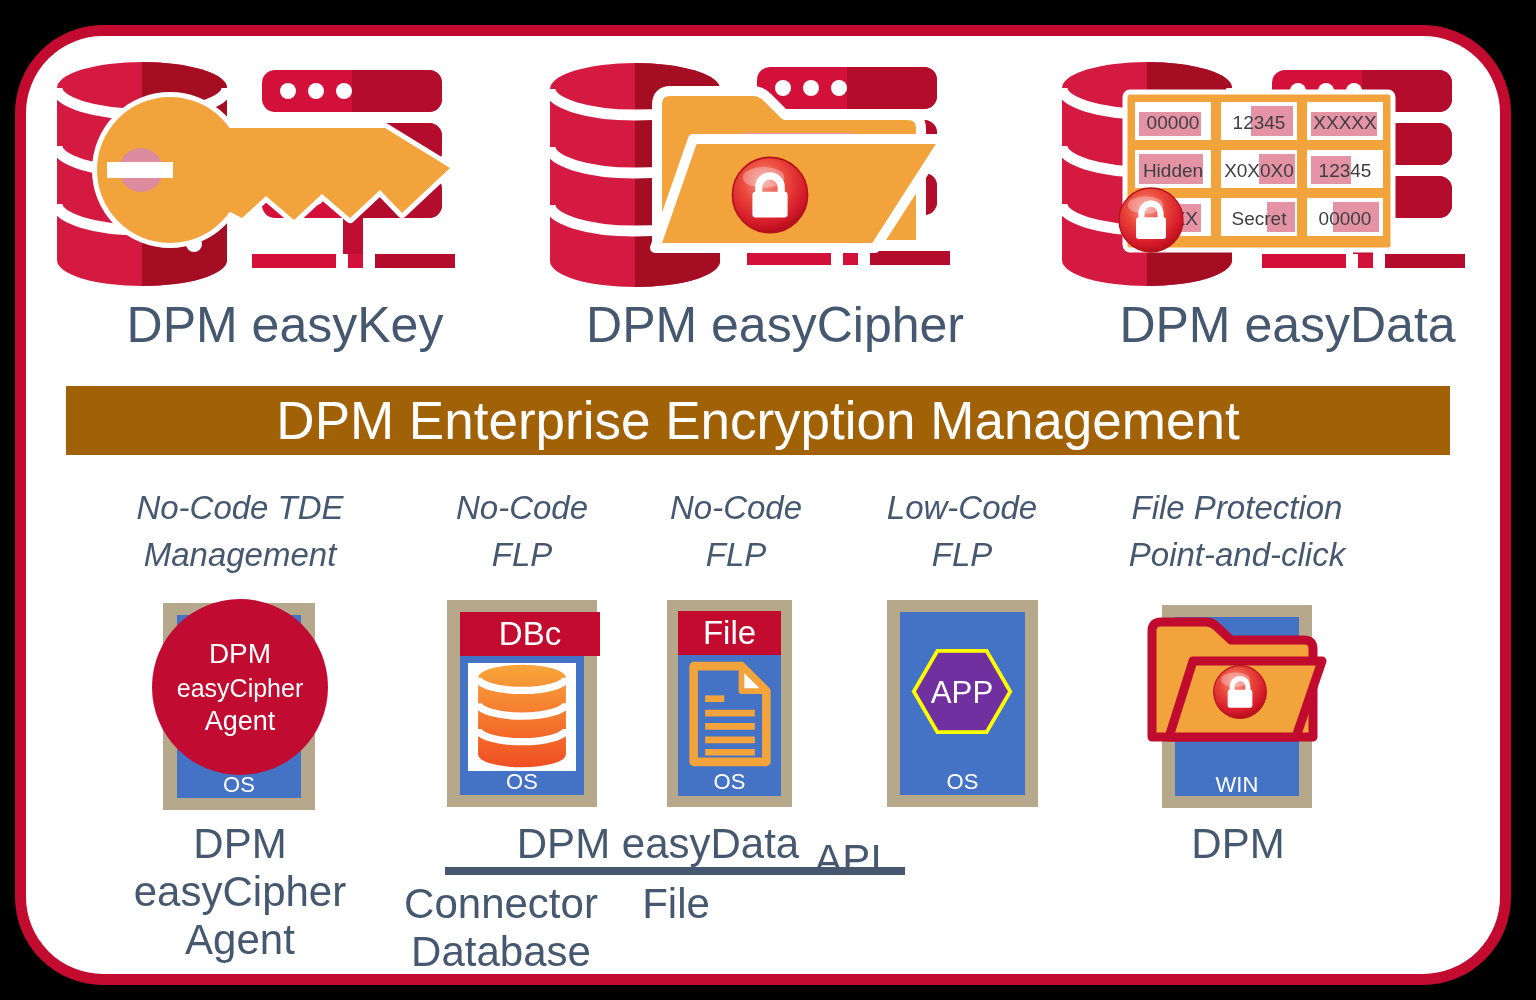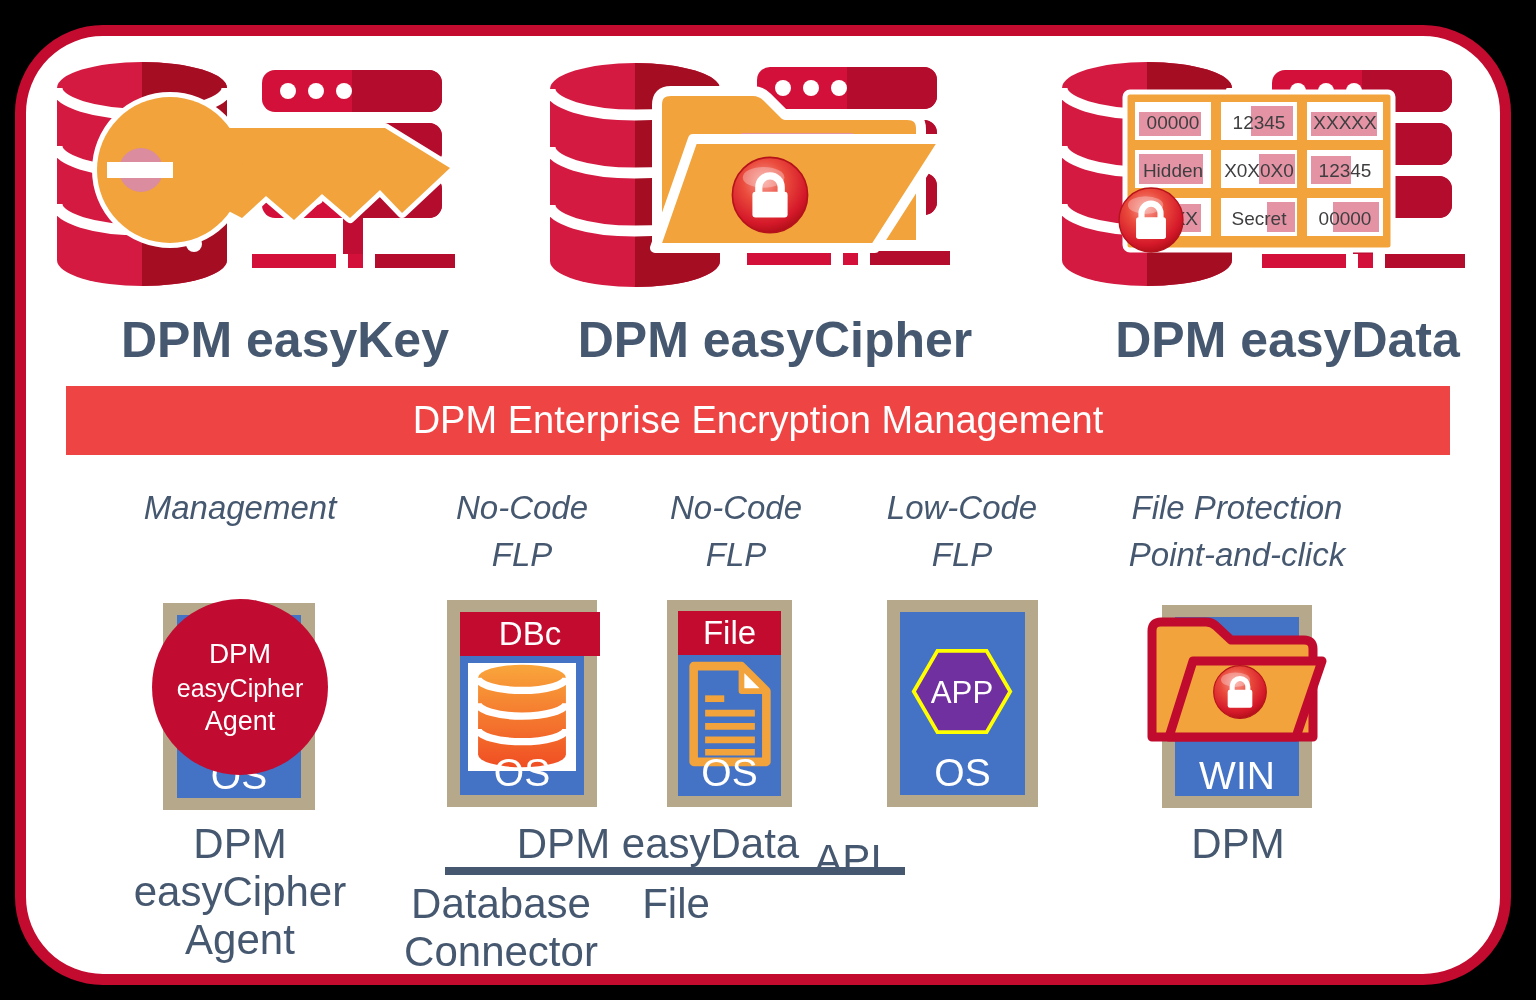--- a/index.html
+++ b/index.html
@@ -6,39 +6,39 @@
   body{
     width:1536px;height:1000px;position:relative;background:#000;
     font-family:"Liberation Sans", sans-serif;overflow:hidden;
   }
   .abs{position:absolute;}
   .frame{
     position:absolute;left:15px;top:25px;width:1496px;height:960px;
     box-sizing:border-box;background:#fff;border:11px solid #c30b30;border-radius:88px;
   }
   .product-label{
-    position:absolute;top:311px;font-size:50px;color:#46586f;text-align:center;white-space:nowrap;font-weight:bold;
+    position:absolute;top:296px;font-size:50px;color:#46586f;text-align:center;white-space:nowrap;
   }
   .banner{
-    position:absolute;left:66px;top:386px;width:1384px;height:69px;background:#ef4444;
-    color:#fff;font-size:38px;line-height:69px;text-align:center;white-space:nowrap;
+    position:absolute;left:66px;top:386px;width:1384px;height:69px;background:#a16207;
+    color:#fff;font-size:53px;line-height:69px;text-align:center;white-space:nowrap;
   }
   .hdr{
     position:absolute;top:484px;font-style:italic;font-size:33px;line-height:47px;
     color:#46586f;text-align:center;
   }
   .hdr span{display:block;}
   .box{position:absolute;background:#b5a88b;}
   .blue{position:absolute;background:#4472c4;}
   .badge{
     position:absolute;background:#c30b30;color:#fff;font-size:33px;line-height:44px;
     text-align:center;
   }
   .platform{
-    position:absolute;left:0;right:0;color:#fff;font-size:39px;text-align:center;
+    position:absolute;left:0;right:0;color:#fff;font-size:22px;text-align:center;
   }
   .card{position:absolute;background:#fff;}
   .agent-circle{
     position:absolute;left:-11px;top:-4px;width:176px;height:176px;border-radius:50%;
     background:#c10b30;color:#fff;display:flex;flex-direction:column;justify-content:center;
     align-items:center;text-align:center;line-height:1.28;
   }
   .agent-circle .l1{font-size:28px;}
   .agent-circle .l2{font-size:25px;}
   .agent-circle .l3{font-size:27px;}
@@ -186,20 +186,21 @@
 
 <div class="product-label" style="left:60px;width:450px">DPM easyKey</div>
 <div class="product-label" style="left:545px;width:460px">DPM easyCipher</div>
 <div class="product-label" style="left:1060px;width:455px">DPM easyData</div>
 
 <div class="banner">
   <span>DPM Enterprise Encryption Management</span>
 </div>
 
 <div class="hdr" style="left:60px;width:360px">
+  <span>No-Code TDE</span>
   <span>Management</span>
 </div>
 <div class="hdr" style="left:402px;width:240px">
   <span>No-Code</span>
   <span>FLP</span>
 </div>
 <div class="hdr" style="left:616px;width:240px">
   <span>No-Code</span>
   <span>FLP</span>
 </div>
@@ -280,22 +281,22 @@
   <span>Agent</span>
 </div>
 
 <div class="caption" style="left:458px;width:400px;top:820px">
   <span>DPM easyData</span>
 </div>
 
 <div class="divider"></div>
 
 <div class="caption" style="left:391px;width:220px;top:880px">
+  <span>Connector</span>
   <span>Database</span>
-  <span>Connector</span>
 </div>
 
 <div class="caption" style="left:616px;width:120px;top:880px">
   <span>File</span>
 </div>
 
 <div class="caption" style="left:788px;width:120px;top:836px">
   <span>API</span>
 </div>
 

